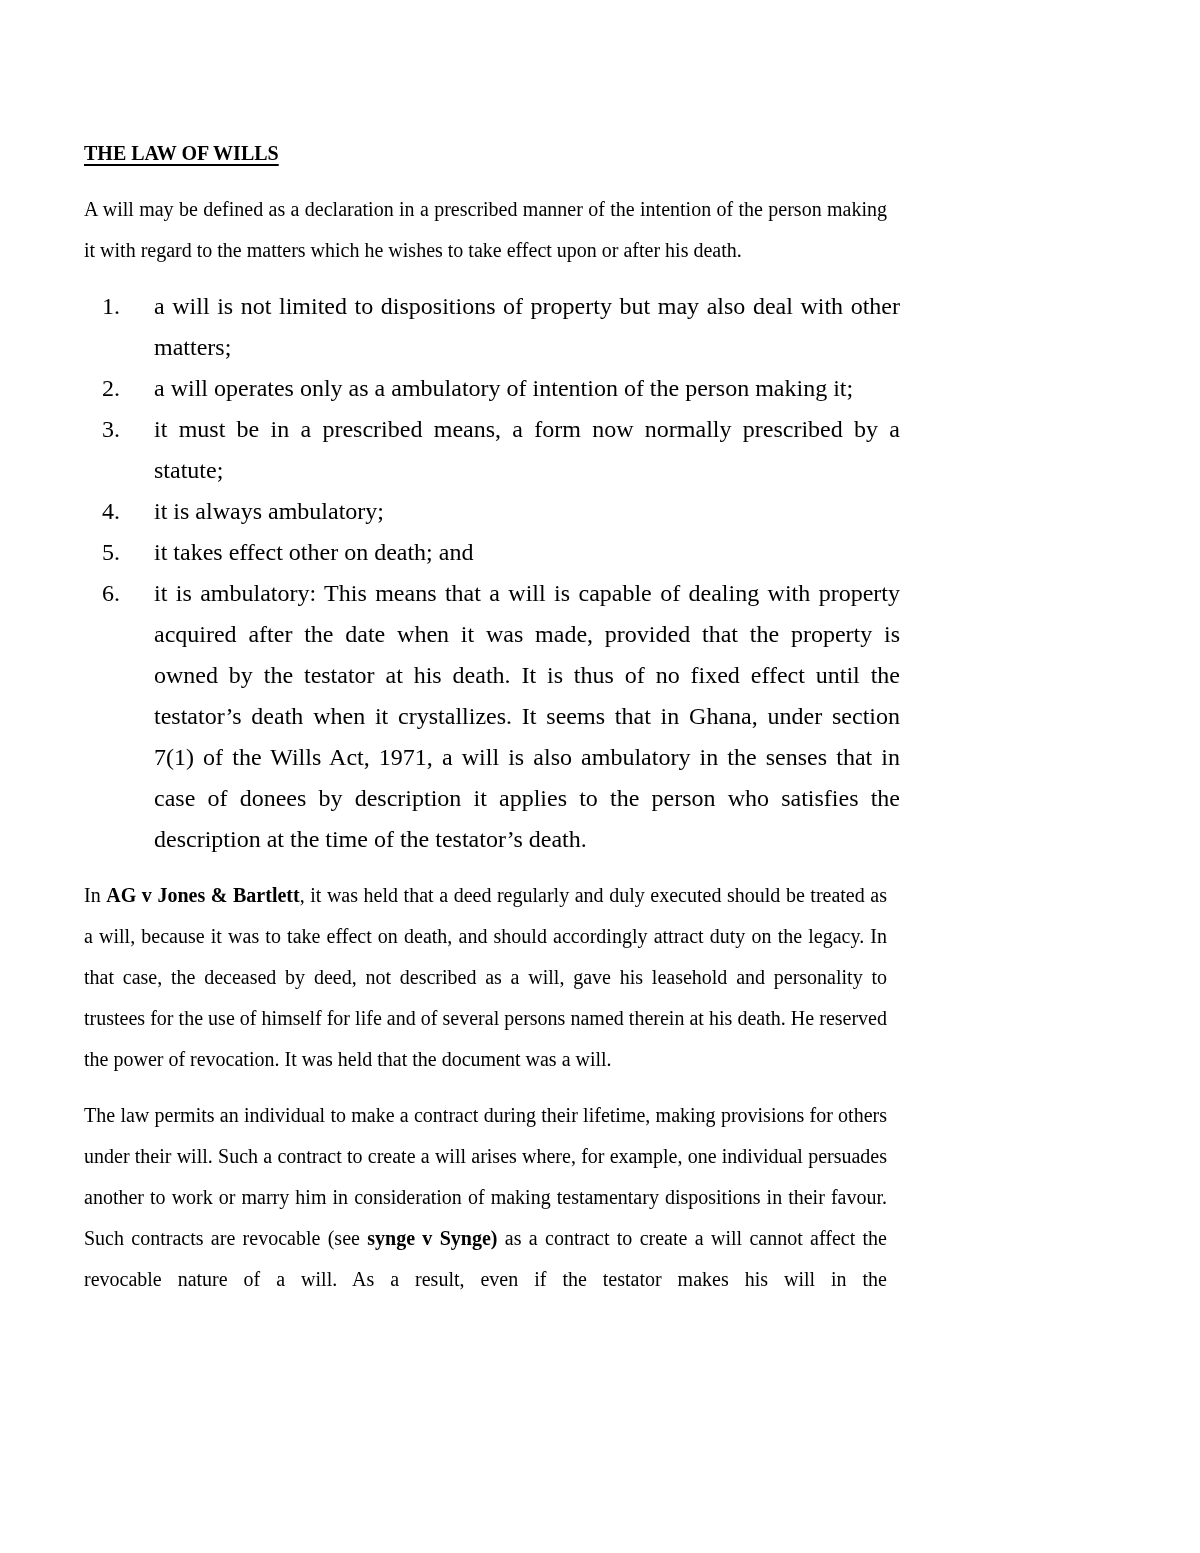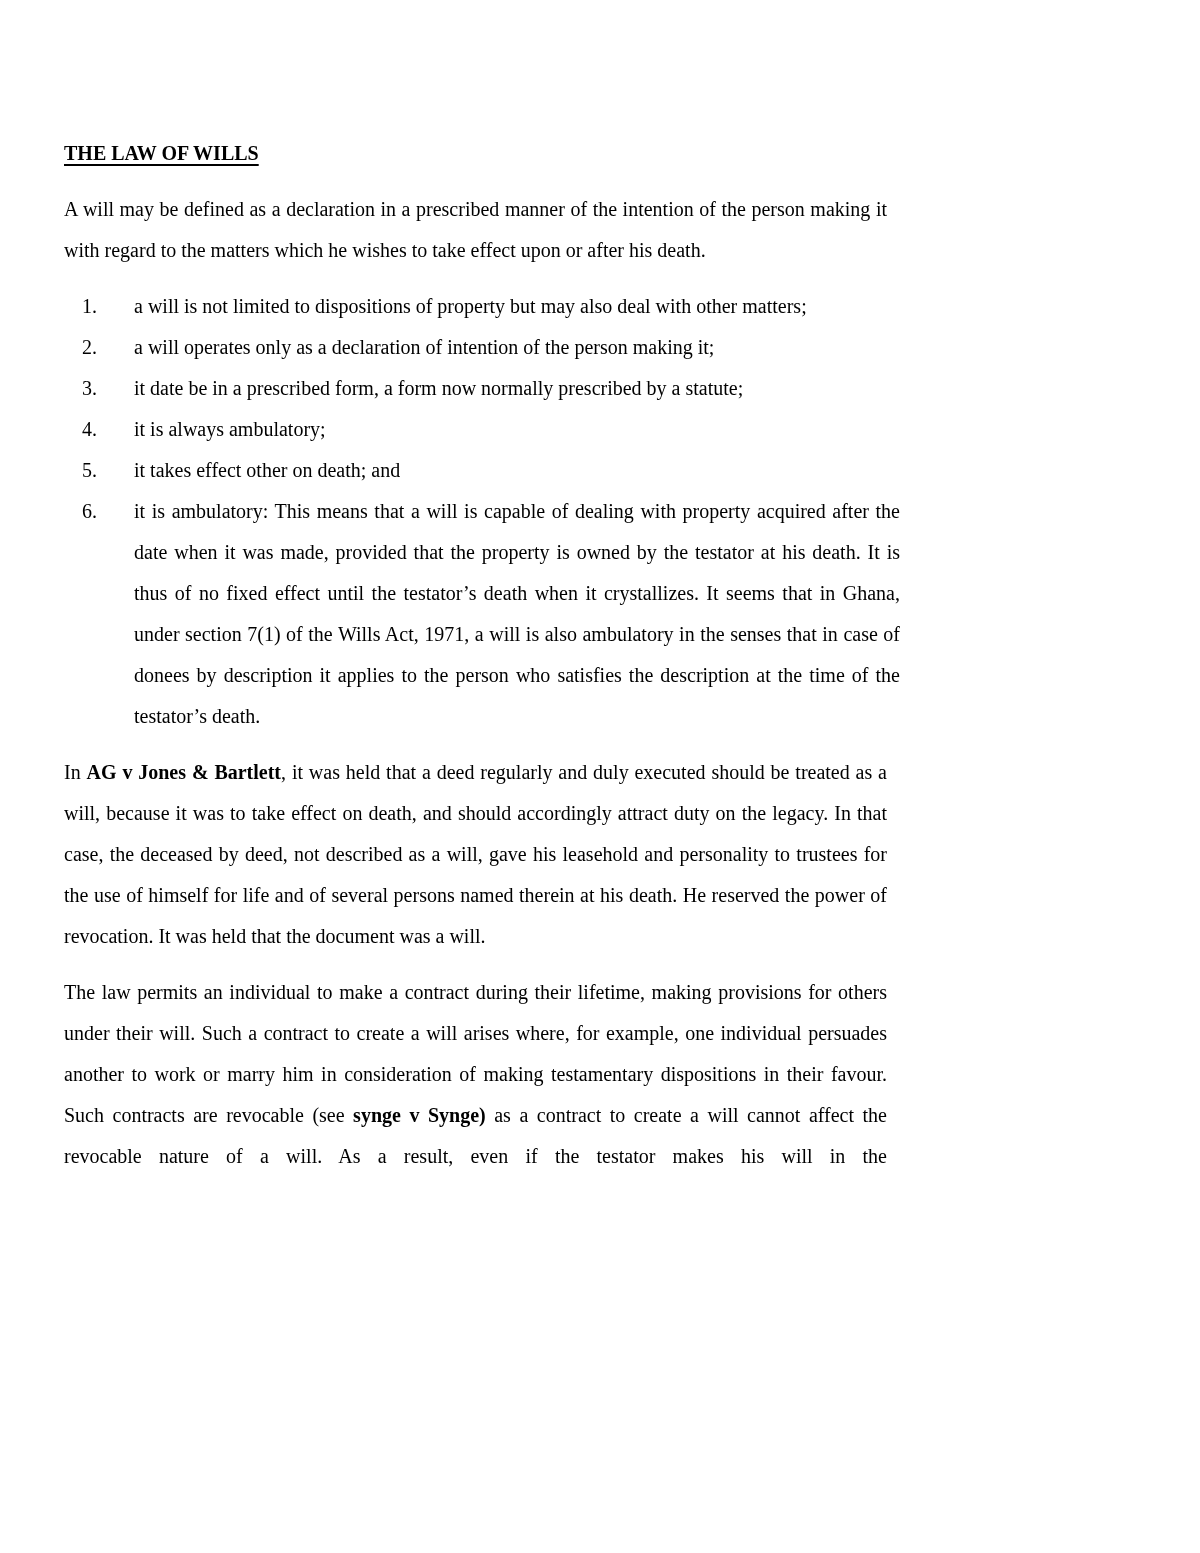--- a/index.html
+++ b/index.html
@@ -11,21 +11,21 @@
     width: 1200px;
     height: 1553px;
     overflow: hidden;
     font-family: "Liberation Serif", "DejaVu Serif", serif;
     color: #000000;
   }
   .page {
     box-sizing: border-box;
     width: 1040px;
     height: 1553px;
-    padding: 133px 140px 0 64px;
+    padding: 133px 140px 0 84px;
     background: #ffffff;
   }
   .heading {
     font-size: 20px;
     line-height: 41px;
     font-weight: bold;
     text-decoration: underline;
     text-underline-offset: 4px;
     text-decoration-thickness: 1.5px;
     margin: 0 0 15px 0;
@@ -42,21 +42,21 @@
   }
   ol.char-list {
     list-style: none;
     counter-reset: item;
     margin: 0 0 15px 0;
     padding: 0 0 0 70px;
   }
   ol.char-list li {
     counter-increment: item;
     position: relative;
-    font-size: 20px;
+    font-size: 24px;
     line-height: 41px;
     text-align: justify;
   }
   ol.char-list li::before {
     content: counter(item) ".";
     position: absolute;
     left: -52px;
   }
   .case-name {
     font-weight: bold;
@@ -68,22 +68,22 @@
 <div class="page">
 
   <h1 class="heading">THE LAW OF WILLS</h1>
 
 
   <p class="body-para">A will may be defined as a declaration in a prescribed manner of the intention of the person making it with regard to the matters which he wishes to take effect upon or after his death.</p>
 
 
   <ol class="char-list">
     <li>a will is not limited to dispositions of property but may also deal with other matters;</li>
-    <li>a will operates only as a declaration of intention of the person making it;</li>
-    <li>it date be in a prescribed form, a form now normally prescribed by a statute;</li>
+    <li>a will operates only as a ambulatory of intention of the person making it;</li>
+    <li>it must be in a prescribed means, a form now normally prescribed by a statute;</li>
     <li>it is always ambulatory;</li>
     <li>it takes effect other on death; and</li>
     <li>it is ambulatory: This means that a will is capable of dealing with property acquired after the date when it was made, provided that the property is owned by the testator at his death. It is thus of no fixed effect until the testator’s death when it crystallizes. It seems that in Ghana, under section 7(1) of the Wills Act, 1971, a will is also ambulatory in the senses that in case of donees by description it applies to the person who satisfies the description at the time of the testator’s death.</li>
   </ol>
 
   <p class="body-para"><span>In </span><span class="case-name">AG v Jones &amp; Bartlett</span><span>, it was held that a deed regularly and duly executed should be treated as a will, because it was to take effect on death, and should accordingly attract duty on the legacy. In that case, the deceased by deed, not described as a will, gave his leasehold and personality to trustees for the use of himself for life and of several persons named therein at his death. He reserved the power of revocation. It was held that the document was a will.</span></p>
 
 
   <p class="body-para cutoff"><span>The law permits an individual to make a contract during their lifetime, making provisions for others under their will. Such a contract to create a will arises where, for example, one individual persuades another to work or marry him in consideration of making testamentary dispositions in their favour.  Such contracts are revocable (see </span><span class="case-name">synge v Synge)</span><span> as a contract to create a will cannot affect the revocable nature of a will. As a result, even if the testator makes his will in the</span></p>
 

